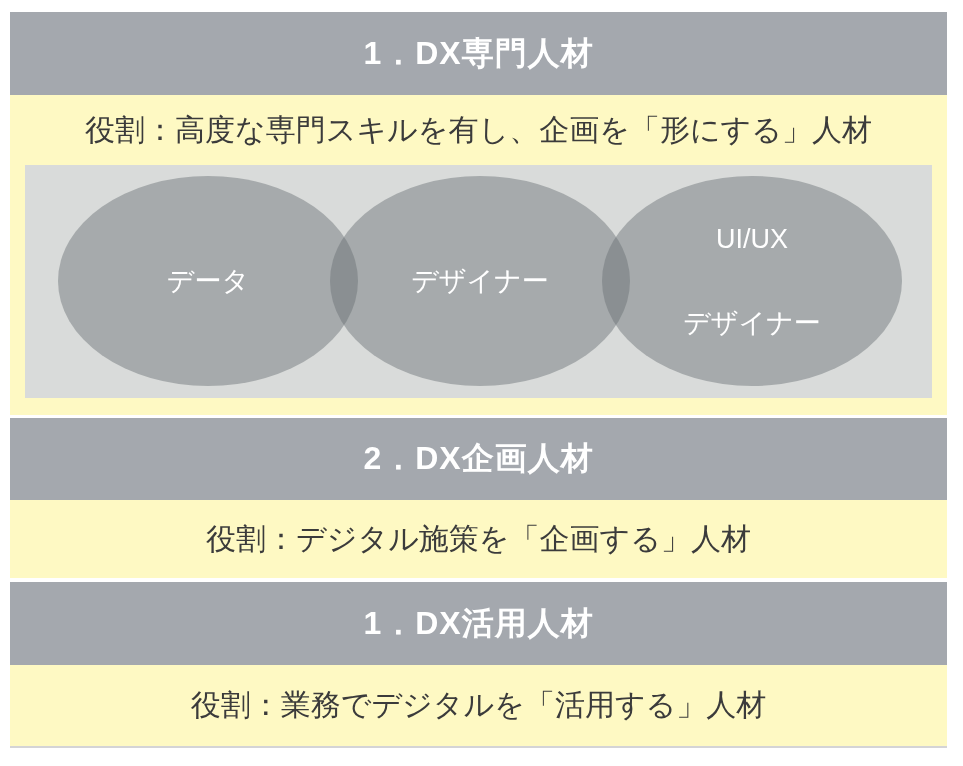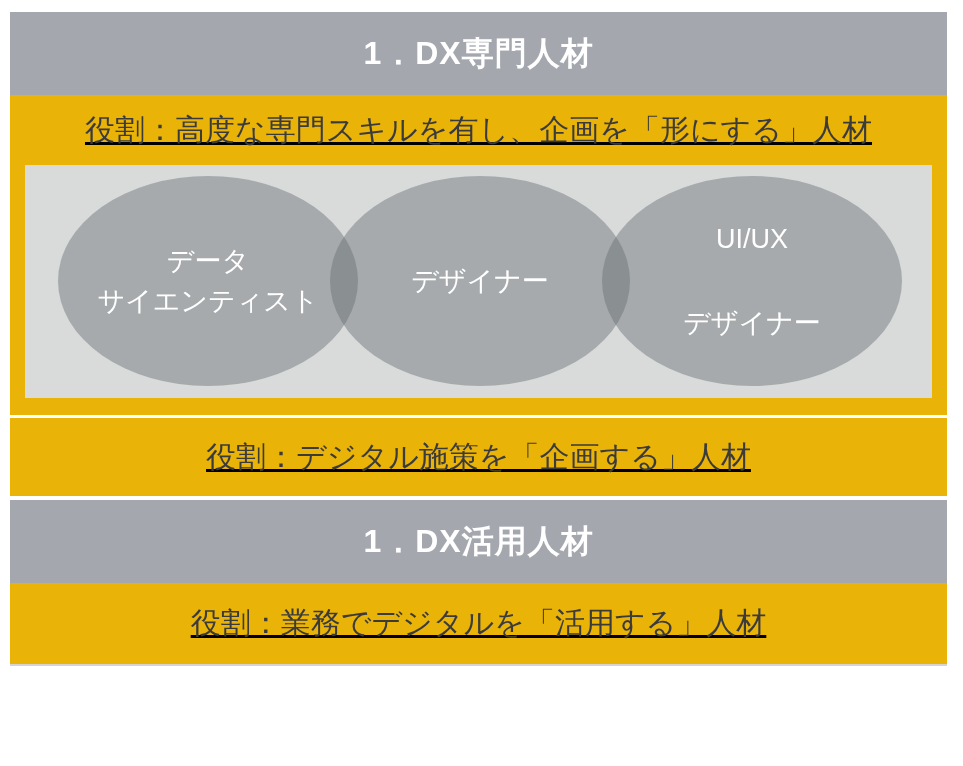--- a/index.html
+++ b/index.html
@@ -25,22 +25,21 @@
     align-items: center;
     justify-content: center;
     font-size: 32px;
     font-weight: bold;
     letter-spacing: 1px;
   }
   .hdr-1 { height: 83px; }
   .hdr-2 { height: 82px; }
   .hdr-3 { height: 83px; }
   .sec-body {
-    background: #eab308;
-    text-decoration: underline;
+    background: #fef9c3;
   }
   .body-1 { height: 320px; }
   .body-2 { height: 78px; }
   .body-3 { height: 81px; border-bottom: 2px solid #d4d4d6; }
   .gap-a { height: 3px; background: #ffffff; }
   .gap-b { height: 4px; background: #ffffff; }
   .role {
     display: flex;
     align-items: center;
     justify-content: center;
@@ -101,34 +100,36 @@
   <div class="sec-body body-1">
     <div class="role role-1">
       <span>役割：高度な専門スキルを有し、企画を「形にする」人材</span>
     </div>
     <div class="venn">
       <div class="ellipse e1"></div>
       <div class="ellipse e2"></div>
       <div class="ellipse e3"></div>
       <div class="ellipse-label l1">
         <span>データ</span>
-        <span>サイエンティスト</span>
       </div>
       <div class="ellipse-label l2">
         <span>デザイナー</span>
       </div>
       <div class="ellipse-label l3">
         <span>UI/UX</span>
         <span>デザイナー</span>
       </div>
     </div>
   </div>
 
   <div class="gap-a"></div>
 
+  <div class="hdr hdr-2">
+    <span>2．DX企画人材</span>
+  </div>
   <div class="sec-body body-2">
     <div class="role role-2">
       <span>役割：デジタル施策を「企画する」人材</span>
     </div>
   </div>
 
   <div class="gap-b"></div>
 
   <div class="hdr hdr-3">
     <span>1．DX活用人材</span>

